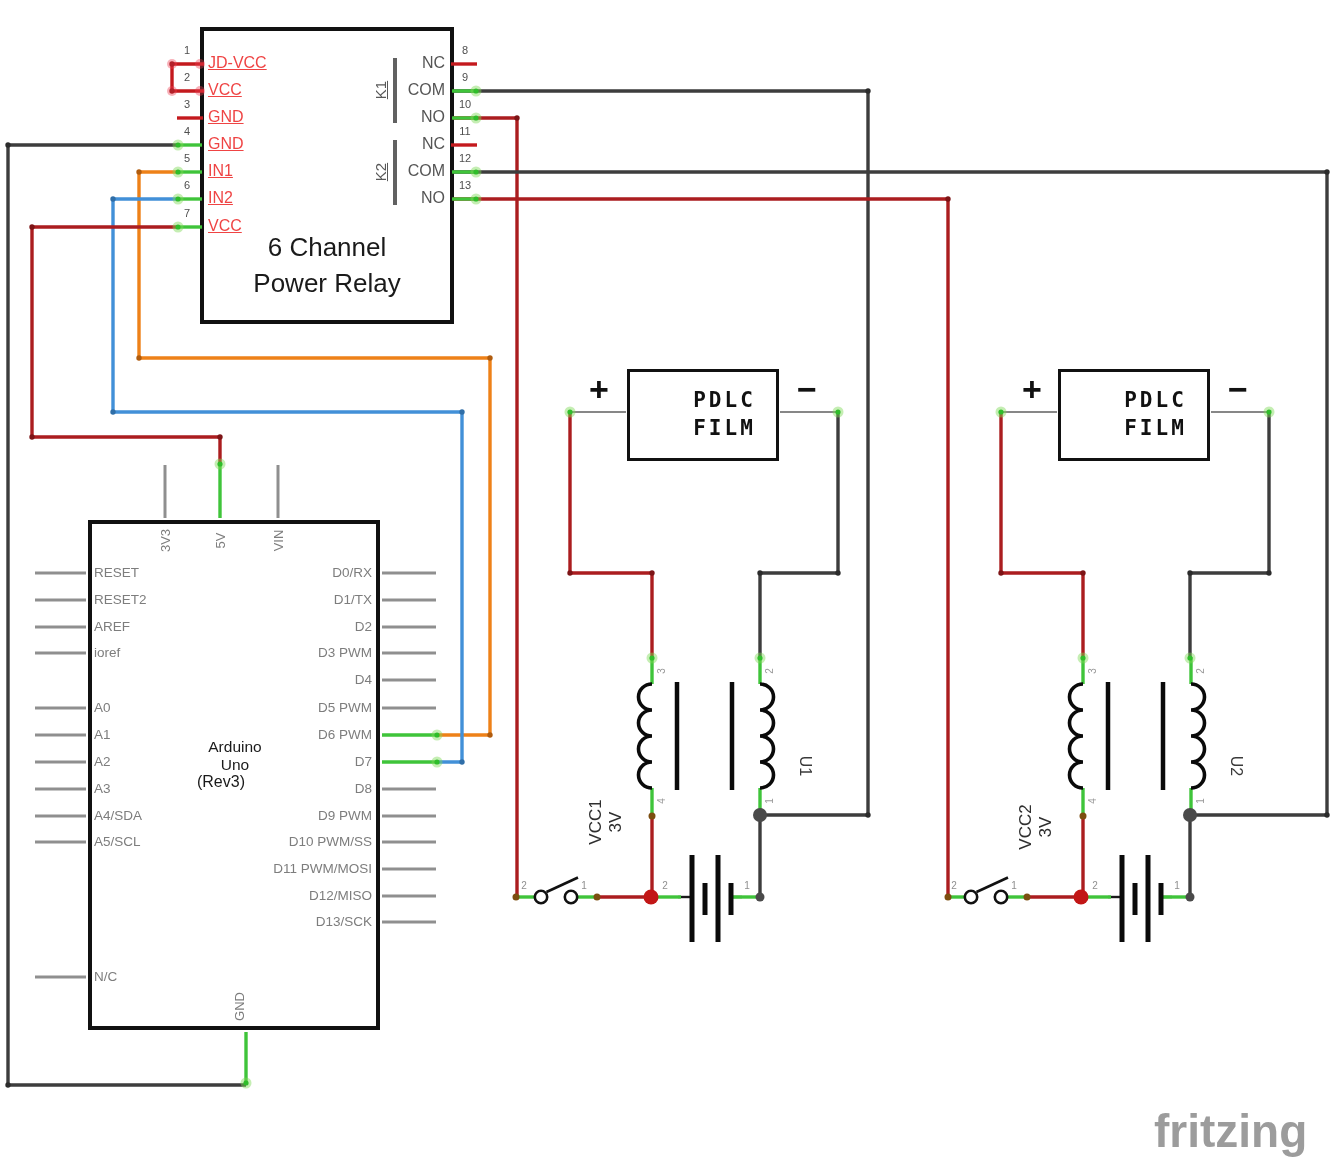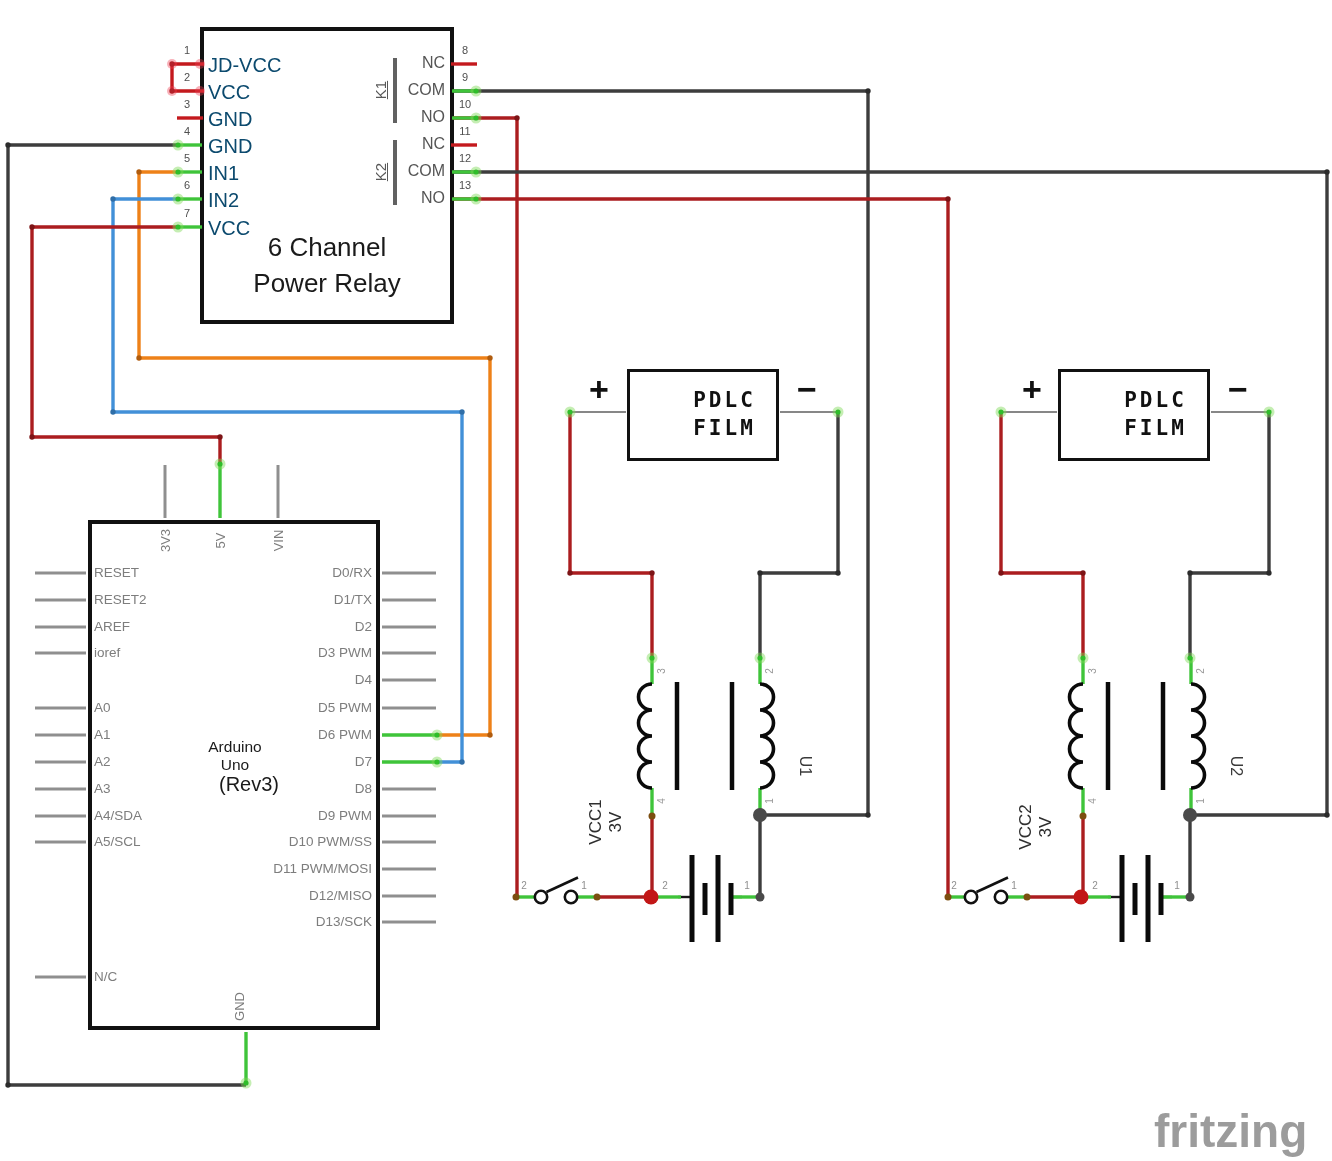--- a/index.html
+++ b/index.html
@@ -1,21 +1,21 @@
 <!DOCTYPE html>
 <html><head>
 <meta charset="utf-8">
 <style>
   html,body{margin:0;padding:0;background:#fff;}
   body{width:1332px;height:1161px;overflow:hidden;position:relative;
        font-family:"Liberation Sans",sans-serif;}
   *{box-sizing:border-box;}
   .box{position:absolute;background:#fff;border:4px solid #111;}
   .filmbox{position:absolute;background:#fff;border:3px solid #111;}
-  .rlbl{position:absolute;font-size:20px;color:#0c4a6e;white-space:nowrap;}
+  .rlbl{position:absolute;font-size:16px;color:#ef4444;white-space:nowrap;text-decoration:underline;}
   .rlblR{position:absolute;font-size:16px;color:#555;width:64px;text-align:right;white-space:nowrap;}
   .pnum{position:absolute;font-size:11px;color:#4f4f4f;width:30px;text-align:center;}
   .albl{position:absolute;font-size:13.5px;color:#7d7d7d;white-space:nowrap;}
   .alblR{position:absolute;font-size:13.5px;color:#7d7d7d;width:160px;text-align:right;white-space:nowrap;}
   .vrot{position:absolute;font-size:13px;color:#7d7d7d;width:44px;height:15px;text-align:center;
         transform:rotate(-90deg);white-space:nowrap;}
   .title-line{position:absolute;color:#1a1a1a;text-align:center;white-space:nowrap;}
   .kgrp{position:absolute;font-size:15px;color:#585858;width:36px;height:18px;text-align:center;
         transform:rotate(-90deg);text-decoration:underline;}
   .kbar{position:absolute;width:4px;background:#616161;}
@@ -48,21 +48,21 @@
     <div class="kbar" style="left:393px;top:58px;height:65px;"></div>
     <div class="kbar" style="left:393px;top:140px;height:65px;"></div>
     <div class="kgrp" style="left:363px;top:81px;">K1</div>
     <div class="kgrp" style="left:363px;top:163px;">K2</div>
   </div>
 
   <div style="display:contents">
     <div class="box" style="left:88px;top:520px;width:292px;height:510px;"></div>
     <div class="title-line" style="left:155px;top:738px;width:160px;font-size:15.5px;">Arduino</div>
     <div class="title-line" style="left:155px;top:756px;width:160px;font-size:15.5px;">Uno</div>
-    <div class="title-line" style="left:169px;top:773px;width:160px;font-size:20px;">(Rev3)</div>
+    <div class="title-line" style="left:141px;top:773px;width:160px;font-size:16px;">(Rev3)</div>
     <div class="vrot" style="left:217px;top:999px;">GND</div>
   </div>
 
   <div style="display:contents">
     <div class="filmbox" style="left:627px;top:369px;width:152px;height:92px;"></div>
     <div class="mono" style="left:627px;top:388px;width:152px;">PDLC</div>
     <div class="mono" style="left:627px;top:416px;width:152px;">FILM</div>
     <div class="sign" style="left:579px;top:370px;">+</div>
     <div class="sign" style="left:787px;top:370px;">−</div>
   </div>

